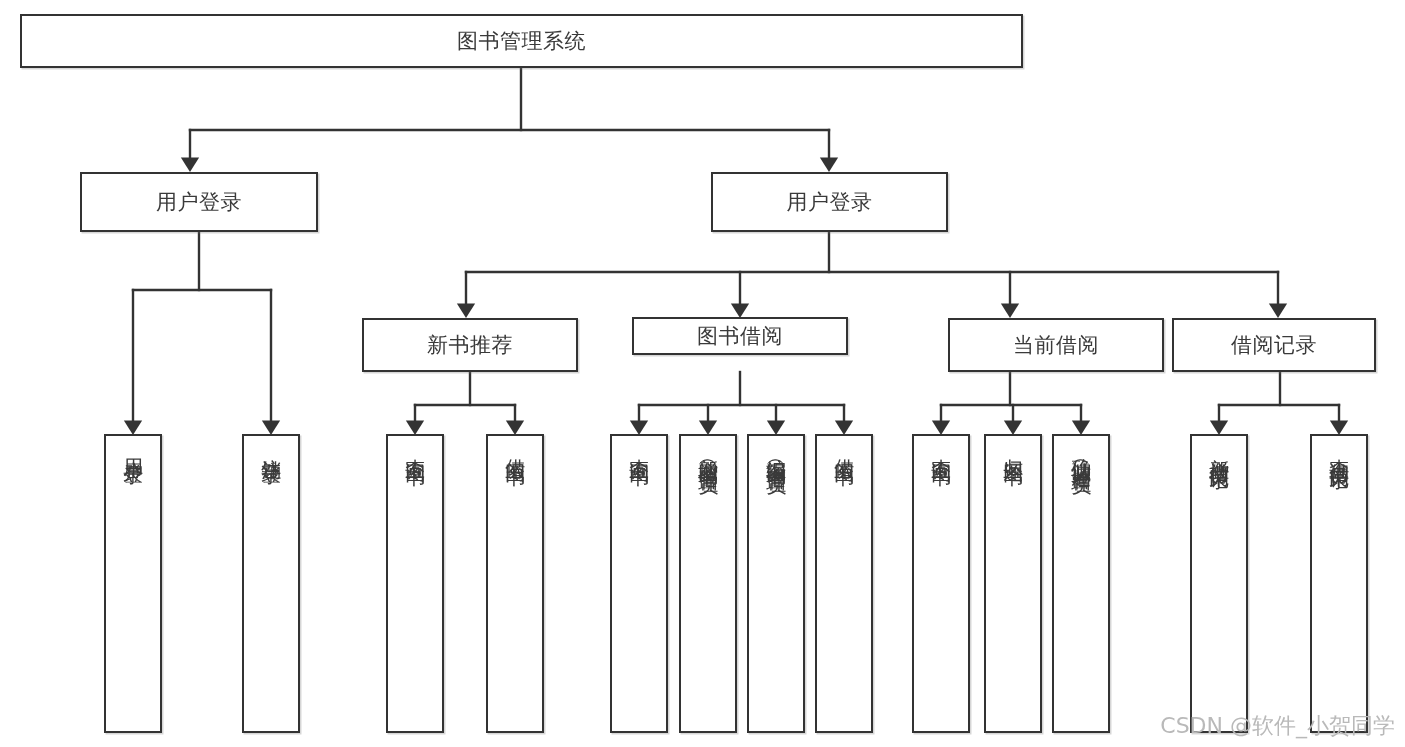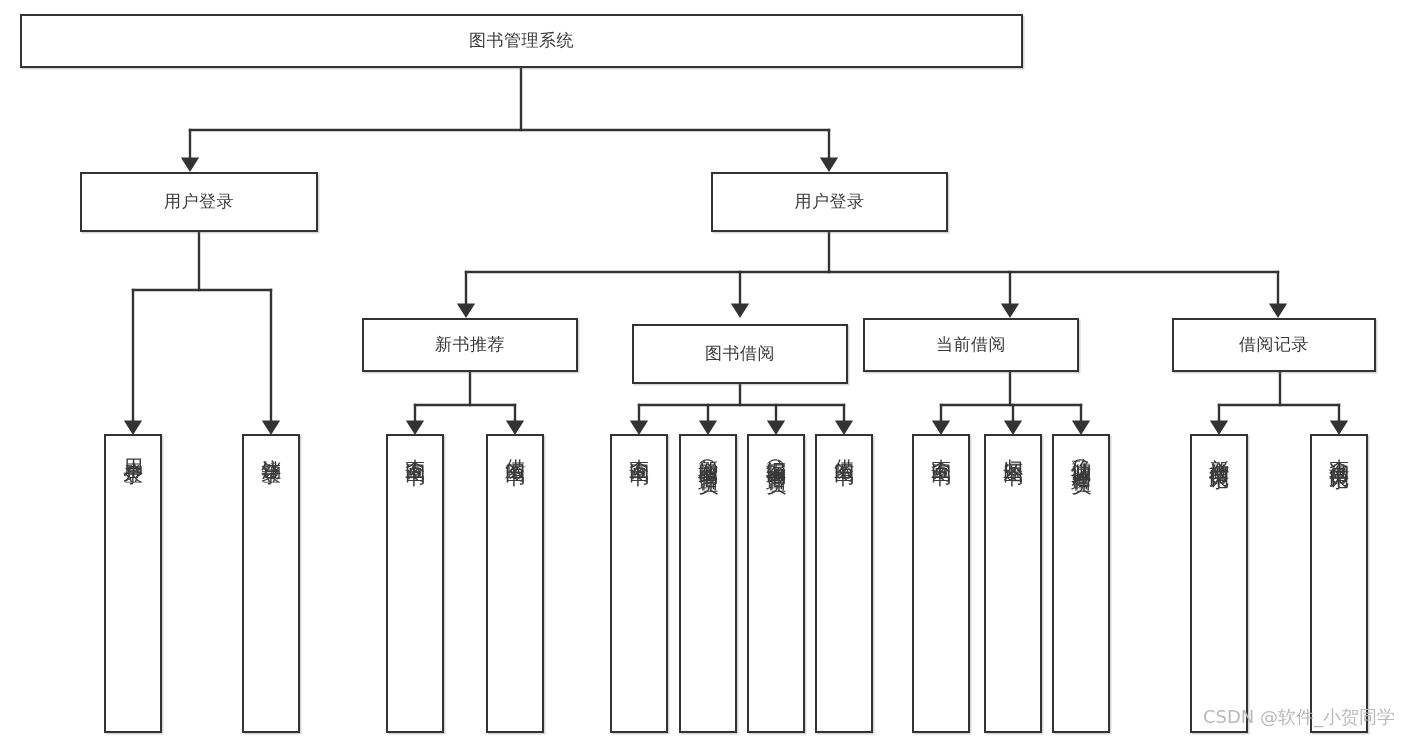--- a/index.html
+++ b/index.html
@@ -31,21 +31,21 @@
     background: #ffffff;
     border: 2.4px solid #333333;
     box-shadow: 1.5px 1.5px 0 rgba(120,120,120,0.30);
     display: flex;
     align-items: center;
     justify-content: center;
   }
   .node-label {
     color: #3a3a3a;
     font-family: "DejaVu Sans", "Liberation Sans", sans-serif;
-    font-size: 17px;
+    font-size: 21px;
     line-height: 1.05;
     letter-spacing: 0.5px;
     white-space: nowrap;
   }
   
   .node-h .node-label {
     writing-mode: horizontal-tb;
   }
   
   .node-v {
@@ -56,22 +56,22 @@
     writing-mode: vertical-rl;
     text-orientation: upright;
     font-size: 20px;
     line-height: 1.18;
     letter-spacing: 2.5px;
     white-space: nowrap;
   }
   #watermark {
     position: absolute;
     right: 10px;
-    bottom: 18px;
-    font-size: 18px;
+    bottom: 6px;
+    font-size: 22px;
     color: #b9b9b9;
     font-family: "DejaVu Sans", "Liberation Sans", sans-serif;
     white-space: nowrap;
     pointer-events: none;
   }
 </style>
 </head>
 <body>
 
 <div id="diagram-root">
@@ -138,25 +138,25 @@
   </div>
 
   <div class="node-box node-h" style="left:711px; top:172px; width:237px; height:60px;">
     <span class="node-label">用户登录</span>
   </div>
 
   <div class="node-box node-h" style="left:362px; top:318px; width:216px; height:54px;">
     <span class="node-label">新书推荐</span>
   </div>
 
-  <div class="node-box node-h" style="left:632px; top:324px; width:216px; height:60px;">
+  <div class="node-box node-h" style="left:632px; top:317px; width:216px; height:38px;">
     <span class="node-label">图书借阅</span>
   </div>
 
-  <div class="node-box node-h" style="left:863px; top:318px; width:216px; height:54px;justify-content:center;">
+  <div class="node-box node-h" style="left:948px; top:318px; width:216px; height:54px;justify-content:center;">
     <span class="node-label">当前借阅</span>
   </div>
 
   <div class="node-box node-h" style="left:1172px; top:318px; width:204px; height:54px;">
     <span class="node-label">借阅记录</span>
   </div>
 
   <div class="node-box node-v" style="left:104px; top:434px; width:58px; height:299px;">
     <span class="node-label">用户登录</span>
   </div>

